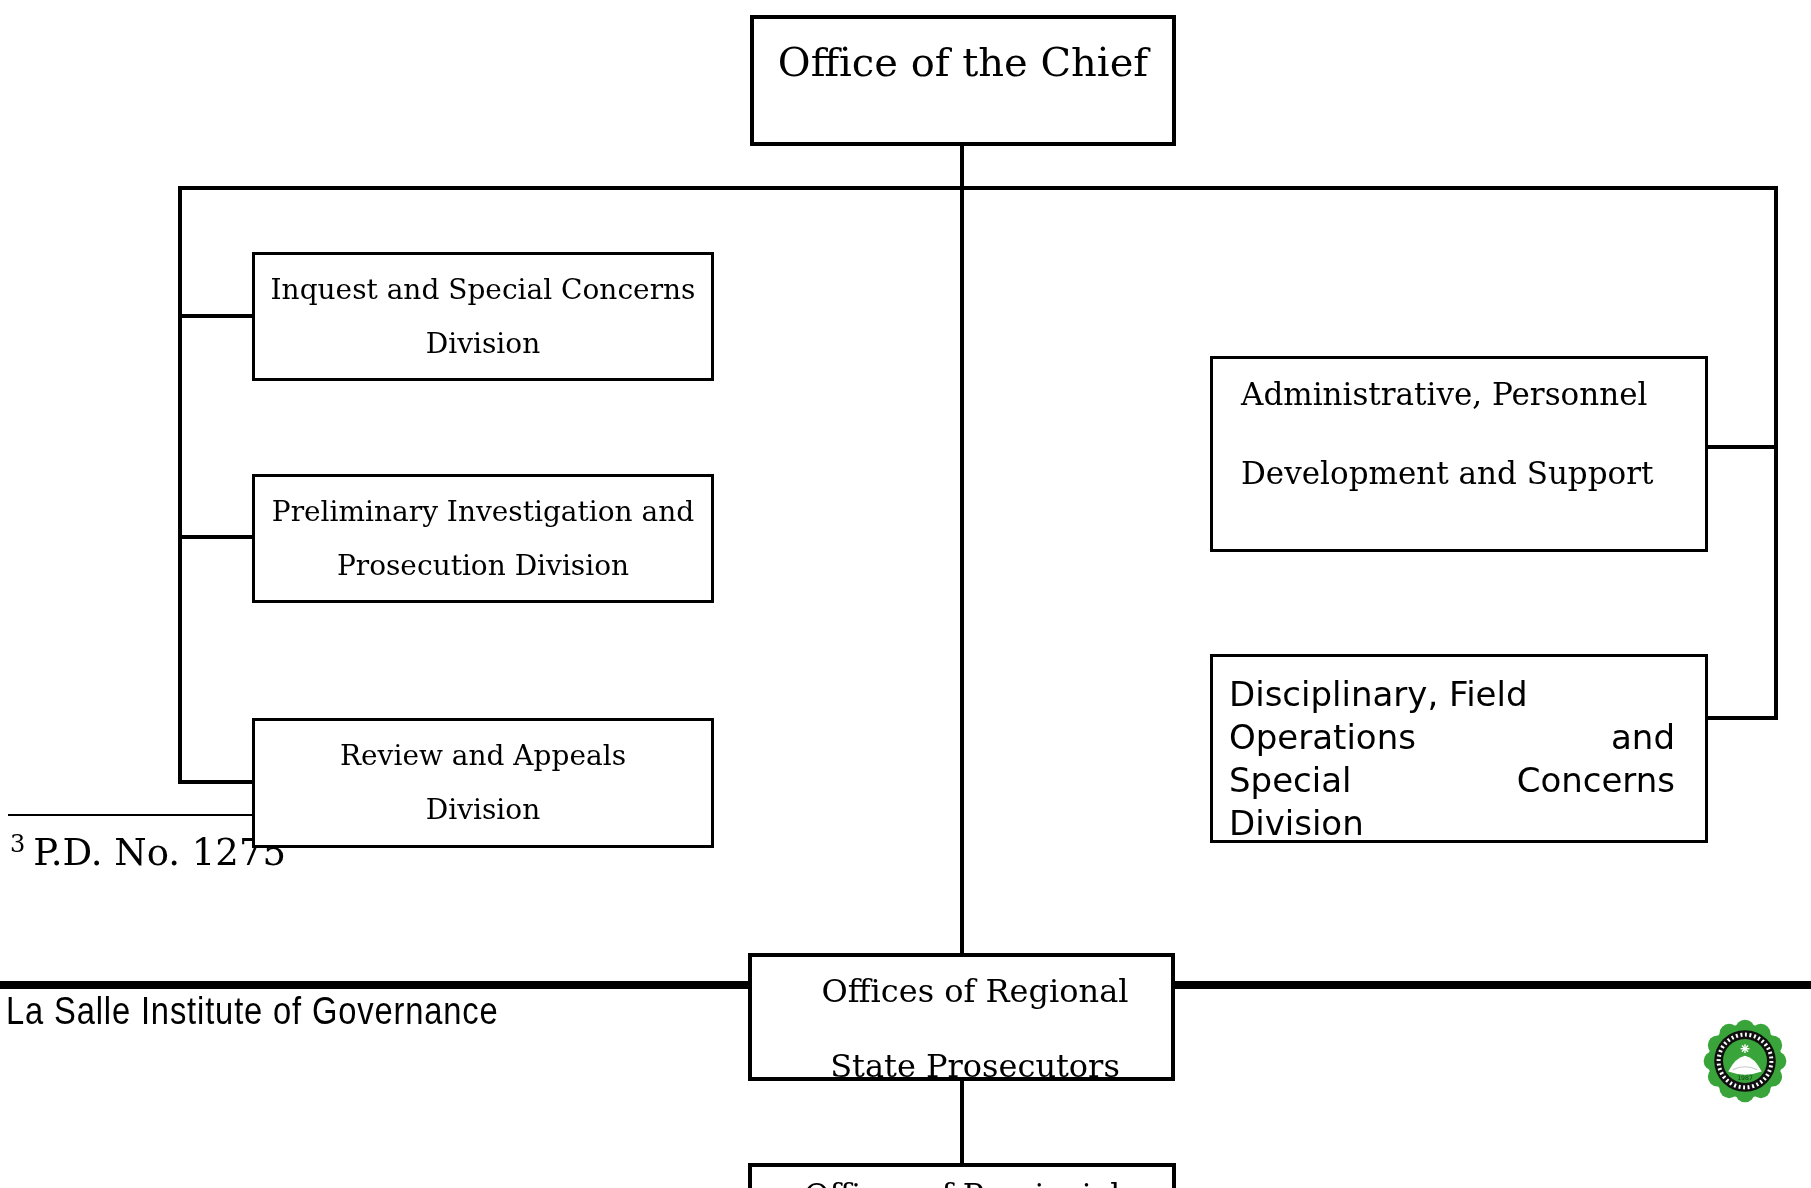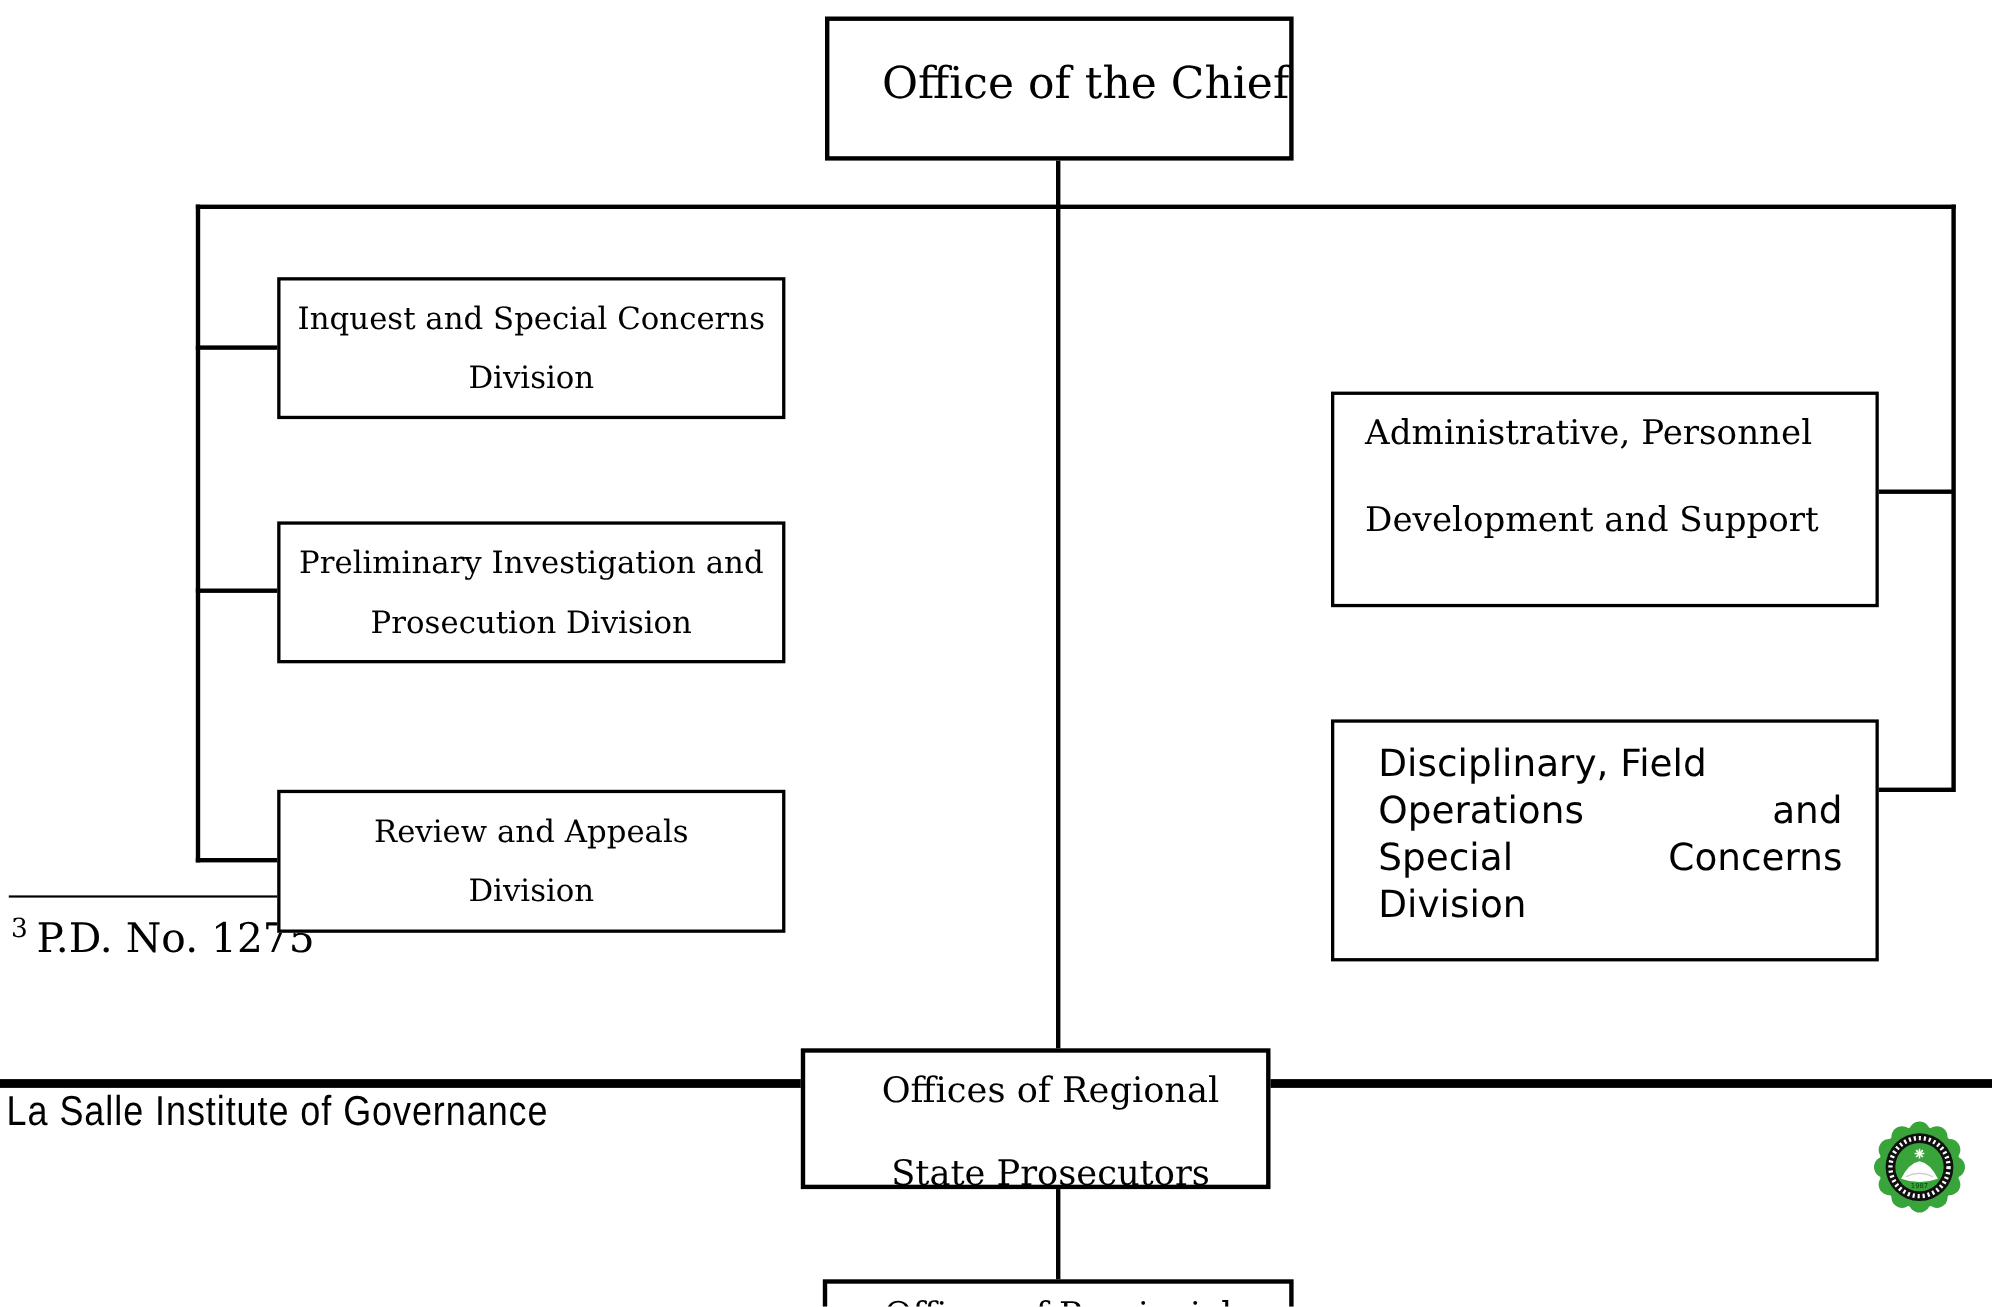--- a/index.html
+++ b/index.html
@@ -6,42 +6,42 @@
   .canvas {
     position:relative; width:1811px; height:1188px;
     background:#ffffff; overflow:hidden; color:#000;
     font-family:"DejaVu Serif", serif;
   }
   .ln { position:absolute; background:#000000; }
   .box { position:absolute; border:3px solid #000; background:#fff; box-sizing:border-box; }
   .box-thick { border-width:4px; }
 
   .chief-box { left:750px; top:15px; width:426px; height:131px; }
-  .chief-label { text-align:right; padding-top:4px; font-size:40px; white-space:nowrap;margin-top:30px; }
+  .chief-label { text-align:center; padding-top:20px; font-size:40px; white-space:nowrap; }
 
   .left-box { left:252px; width:462px; }
   .inquest-box { top:252px; height:129px; }
   .prelim-box  { top:474px; height:129px; }
   .review-box  { top:718px; height:130px; }
   .center2 { display:flex; flex-direction:column; align-items:center; justify-content:center;
              height:100%; text-align:center; font-size:28px; line-height:1.2;gap:20px; }
   .center2 div { white-space:nowrap; }
 
   .admin-box { left:1210px; top:356px; width:498px; height:196px; }
   .admin-line { font-size:31px; margin-left:28px; white-space:nowrap; }
   .admin-line1 { margin-top:17px; }
   .admin-line2 { margin-top:43px; }
 
-  .disc-box { left:1210px; top:654px; width:498px; height:220px;
+  .disc-box { left:1210px; top:654px; width:498px; height:189px;
               font-family:"DejaVu Sans", sans-serif; font-size:34px;
-              padding:16px 30px 0 40px; overflow:visible; }
+              padding:16px 30px 0 16px; overflow:visible; }
   .d-line { height:43px; line-height:43px; white-space:nowrap; }
   .d-just { display:flex; justify-content:space-between; }
 
-  .orsp-box { left:728px; top:953px; width:427px; height:128px; text-align:center; font-size:32px;padding-left:27px; }
+  .orsp-box { left:748px; top:953px; width:427px; height:128px; text-align:center; font-size:32px;padding-left:27px; }
   .orsp-line1 { margin-top:15px; white-space:nowrap; }
   .orsp-line2 { margin-top:37px; white-space:nowrap; }
 
   .bottom-box { left:748px; top:1163px; width:428px; height:70px; text-align:center;
                 font-size:31px; }
   .bottom-partial { margin-top:10px; white-space:nowrap; }
 
   .footnote-rule { left:8px; top:814px; width:244px; height:2px; }
   .footnote { position:absolute; left:10px; top:830px; font-size:37px; white-space:nowrap; }
   .footnote sup { font-size:24px; vertical-align:super; margin-right:8px; }

